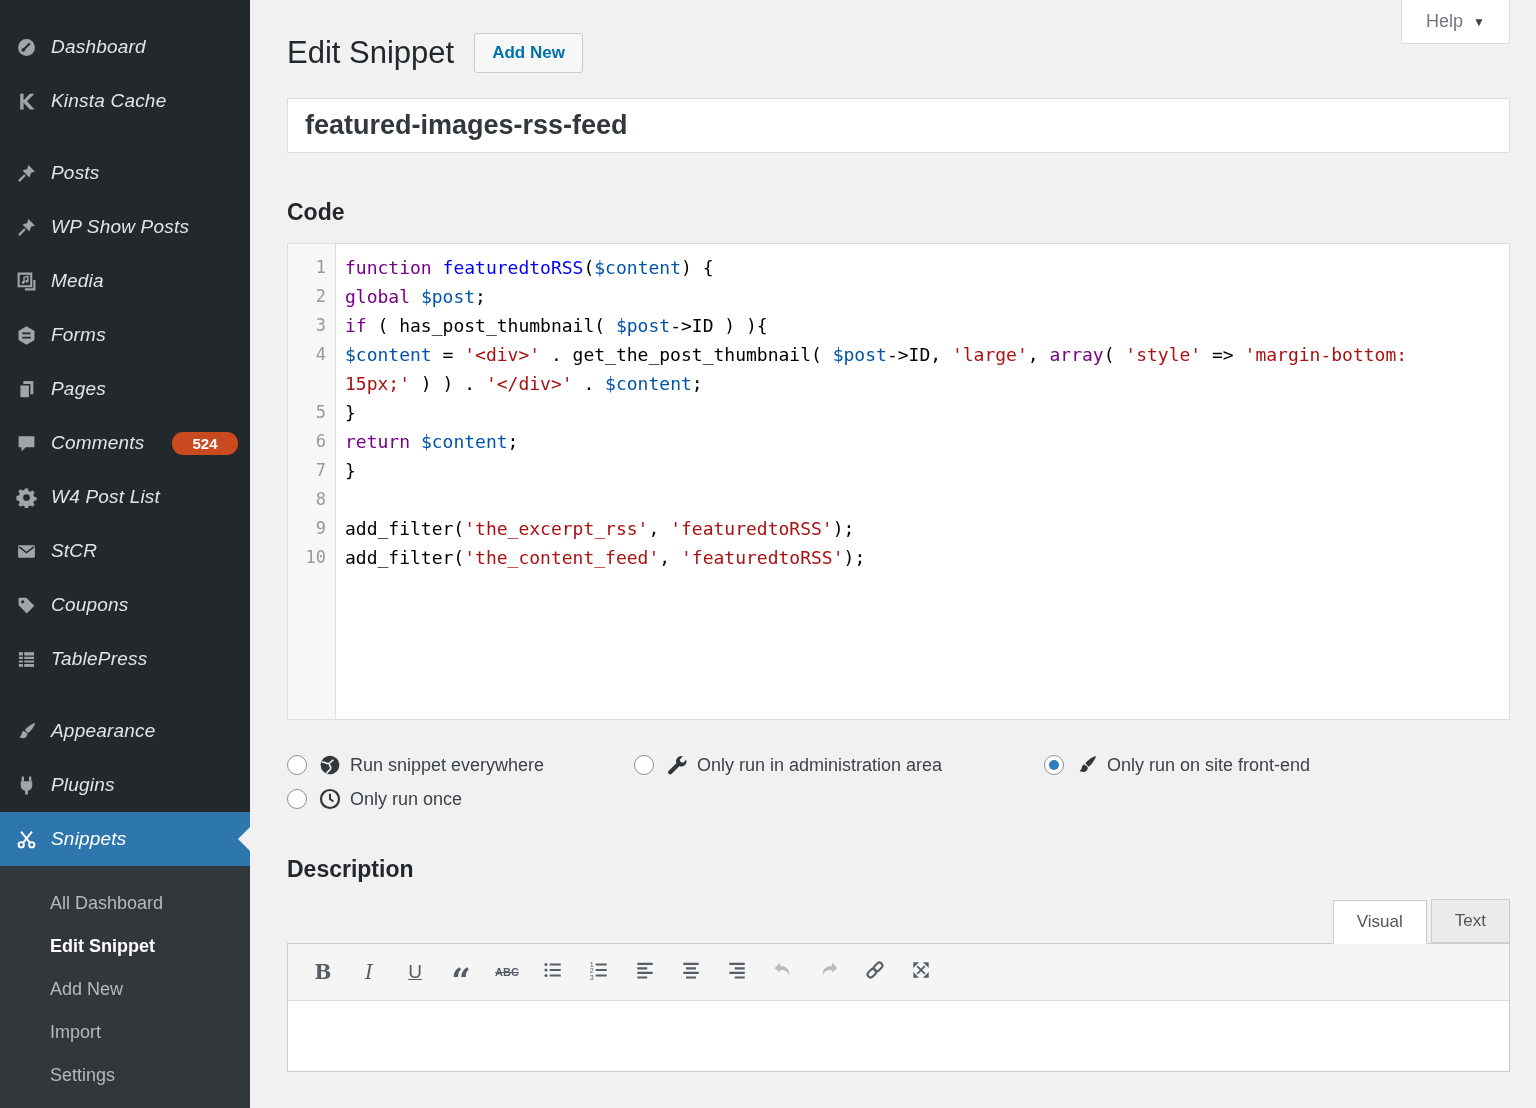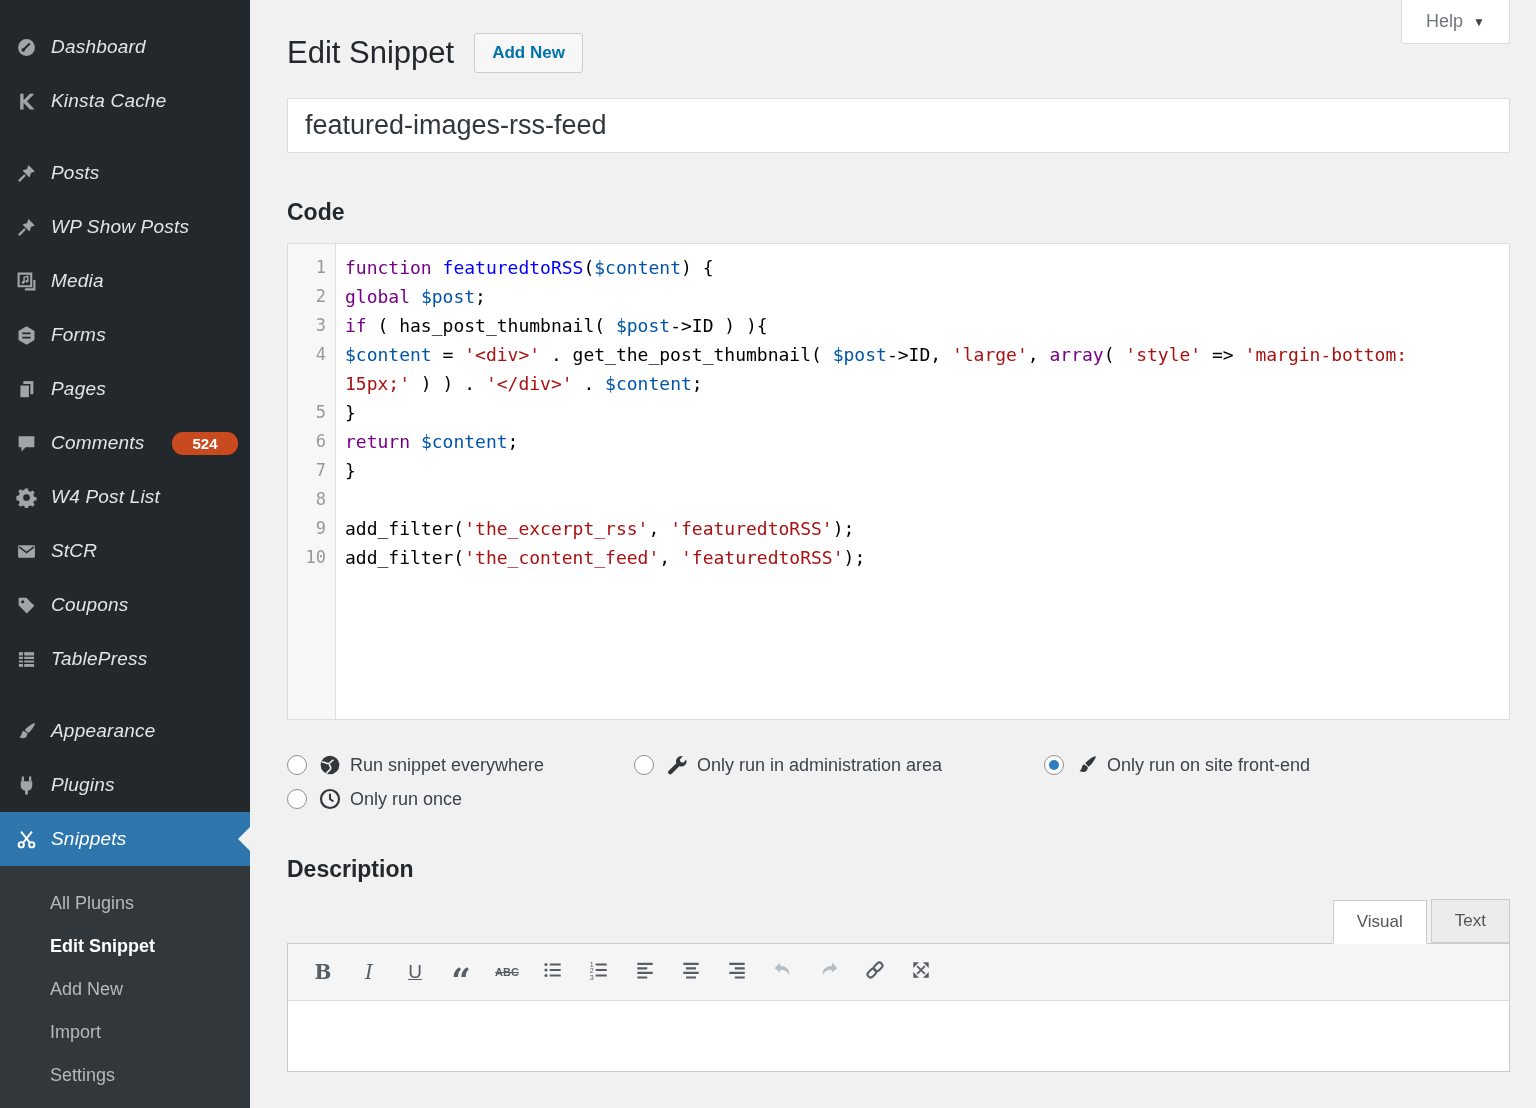--- a/index.html
+++ b/index.html
@@ -27,21 +27,21 @@
   
   .content { flex:1; padding:0 26px 0 37px; position:relative; }
   .help-tab { position:absolute; top:0; right:26px; background:#fff; border:1px solid #ddd; border-top:none;
               border-radius:0 0 3px 3px; padding:11px 24px; font-size:18px; color:#72777c; display:flex; align-items:center; gap:10px; cursor:pointer; }
   .help-caret { font-size:12px; color:#3c434a; }
   .page-head { padding-top:33px; display:flex; align-items:center; }
   h1.page-title { font-size:31px; font-weight:400; color:#23282d; }
   .add-new { margin-left:20px; background:#f7f7f7; border:1px solid #ccc; border-radius:3px; padding:9px 17px;
              font-size:17px; font-weight:bold; color:#0073aa; cursor:pointer; text-decoration:none; }
   .title-input { margin-top:25px; width:100%; height:55px; border:1px solid #ddd; background:#fff; padding:0 17px;
-                 font-size:27px; color:#32373c; font-family:"Liberation Sans", sans-serif; }
+                 font-size:27px; color:#32373c; font-family:"Liberation Sans", sans-serif;font-weight:bold; }
   h2.section-heading { margin-top:46px; font-size:23px; font-weight:bold; color:#23282d; }
 
   
   .code-editor { margin-top:17px; height:477px; background:#fff; border:1px solid #ddd; display:flex; overflow:hidden; }
   .gutter { width:48px; min-width:48px; background:#f7f7f7; border-right:1px solid #ddd; text-align:right;
             padding:9px 9px 0 0; color:#999; font-family:"DejaVu Sans Mono", monospace; font-size:17px; }
   .gutter div { height:29px; line-height:29px; }
   .code-lines { padding:9px 0 0 9px; font-family:"DejaVu Sans Mono", monospace; font-size:18px; flex:1; overflow:hidden; }
   .code-lines .cl { height:29px; line-height:29px; white-space:pre; }
   .tk-kw { color:#708; } .tk-def { color:#00f; } .tk-var { color:#05a; } .tk-str { color:#a11; } .tk-pl { color:#000; }
@@ -216,21 +216,21 @@
               <circle cx="5" cy="15" r="2.5" fill="none" stroke="currentColor" stroke-width="1.9"></circle>
               <circle cx="15" cy="15" r="2.5" fill="none" stroke="currentColor" stroke-width="1.9"></circle>
               <path d="M6.7 13.1 15.2 2.6M13.3 13.1 4.8 2.6" stroke="currentColor" stroke-width="1.9" fill="none"></path>
             </svg>
           </span>
           <span class="mi-label">Snippets</span>
           <span class="arrow"></span>
         </div>
       </div>
     <div class="submenu">
-        <div class="submenu-item">All Plugins</div>
+        <div class="submenu-item">All Dashboard</div>
         <div class="submenu-item current">Edit Snippet</div>
         <div class="submenu-item">Add New</div>
         <div class="submenu-item">Import</div>
         <div class="submenu-item">Settings</div>
       </div>
   </div>
 
   <div class="content">
     <div class="help-tab">
       <span>Help</span>

